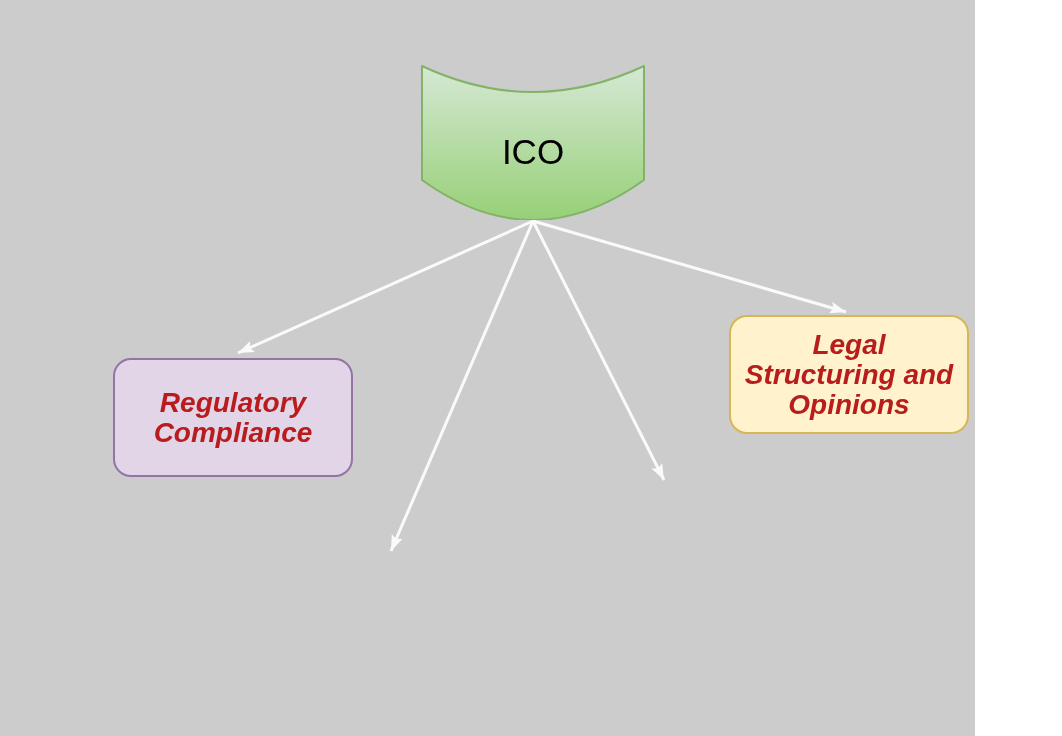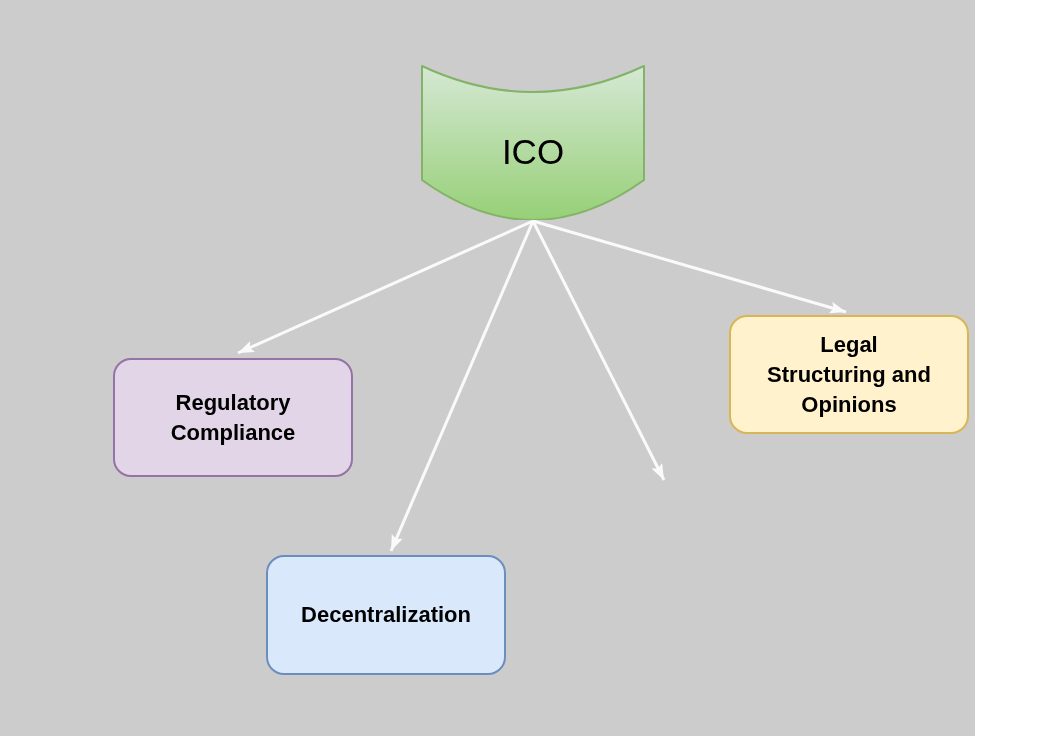--- a/index.html
+++ b/index.html
@@ -28,25 +28,26 @@
     justify-content: center;
     text-align: center;
   }
   .node-box {
     width: 240px;
     height: 120px;
     border: 2px solid #000;
     border-radius: 18px;
   }
   .node-label {
-    font-size: 22px;
+    font-size: 28px;
     font-weight: bold;
-    color: #000000;
+    color: #b91c1c;
     line-height: 30px;
     white-space: pre-line;
+    font-style: italic;
   }
   .root-node {
     left: 421px;
     top: 58px;
     width: 224px;
     height: 162px;
   }
   .root-shape {
     position: absolute;
     left: 0;
@@ -95,23 +96,20 @@
       <path id="root-shape-path" d="M 1 8 Q 112 60 223 8 L 223 122 Q 112 202 1 122 Z" fill="url(#greenGrad)" stroke="#82b366" stroke-width="2" stroke-linejoin="round"></path>
     </svg>
     <span class="root-label">ICO</span>
   </div>
 
   <div class="node node-box pos-regulatory" style="background: rgb(225, 213, 231); border-color: rgb(150, 115, 166);">
     <span class="node-label">Regulatory
 Compliance</span>
   </div>
 
-  <div class="node node-box pos-decentralization" style="background: rgb(218, 232, 252); border-color: rgb(108, 142, 191);">
-    <span class="node-label">Decentralization</span>
-  </div>
 
 
   <div class="node node-box pos-legal" style="background: rgb(255, 242, 204); border-color: rgb(214, 182, 86);">
     <span class="node-label">Legal
 Structuring and
 Opinions</span>
   </div>
 
 </div>
 

